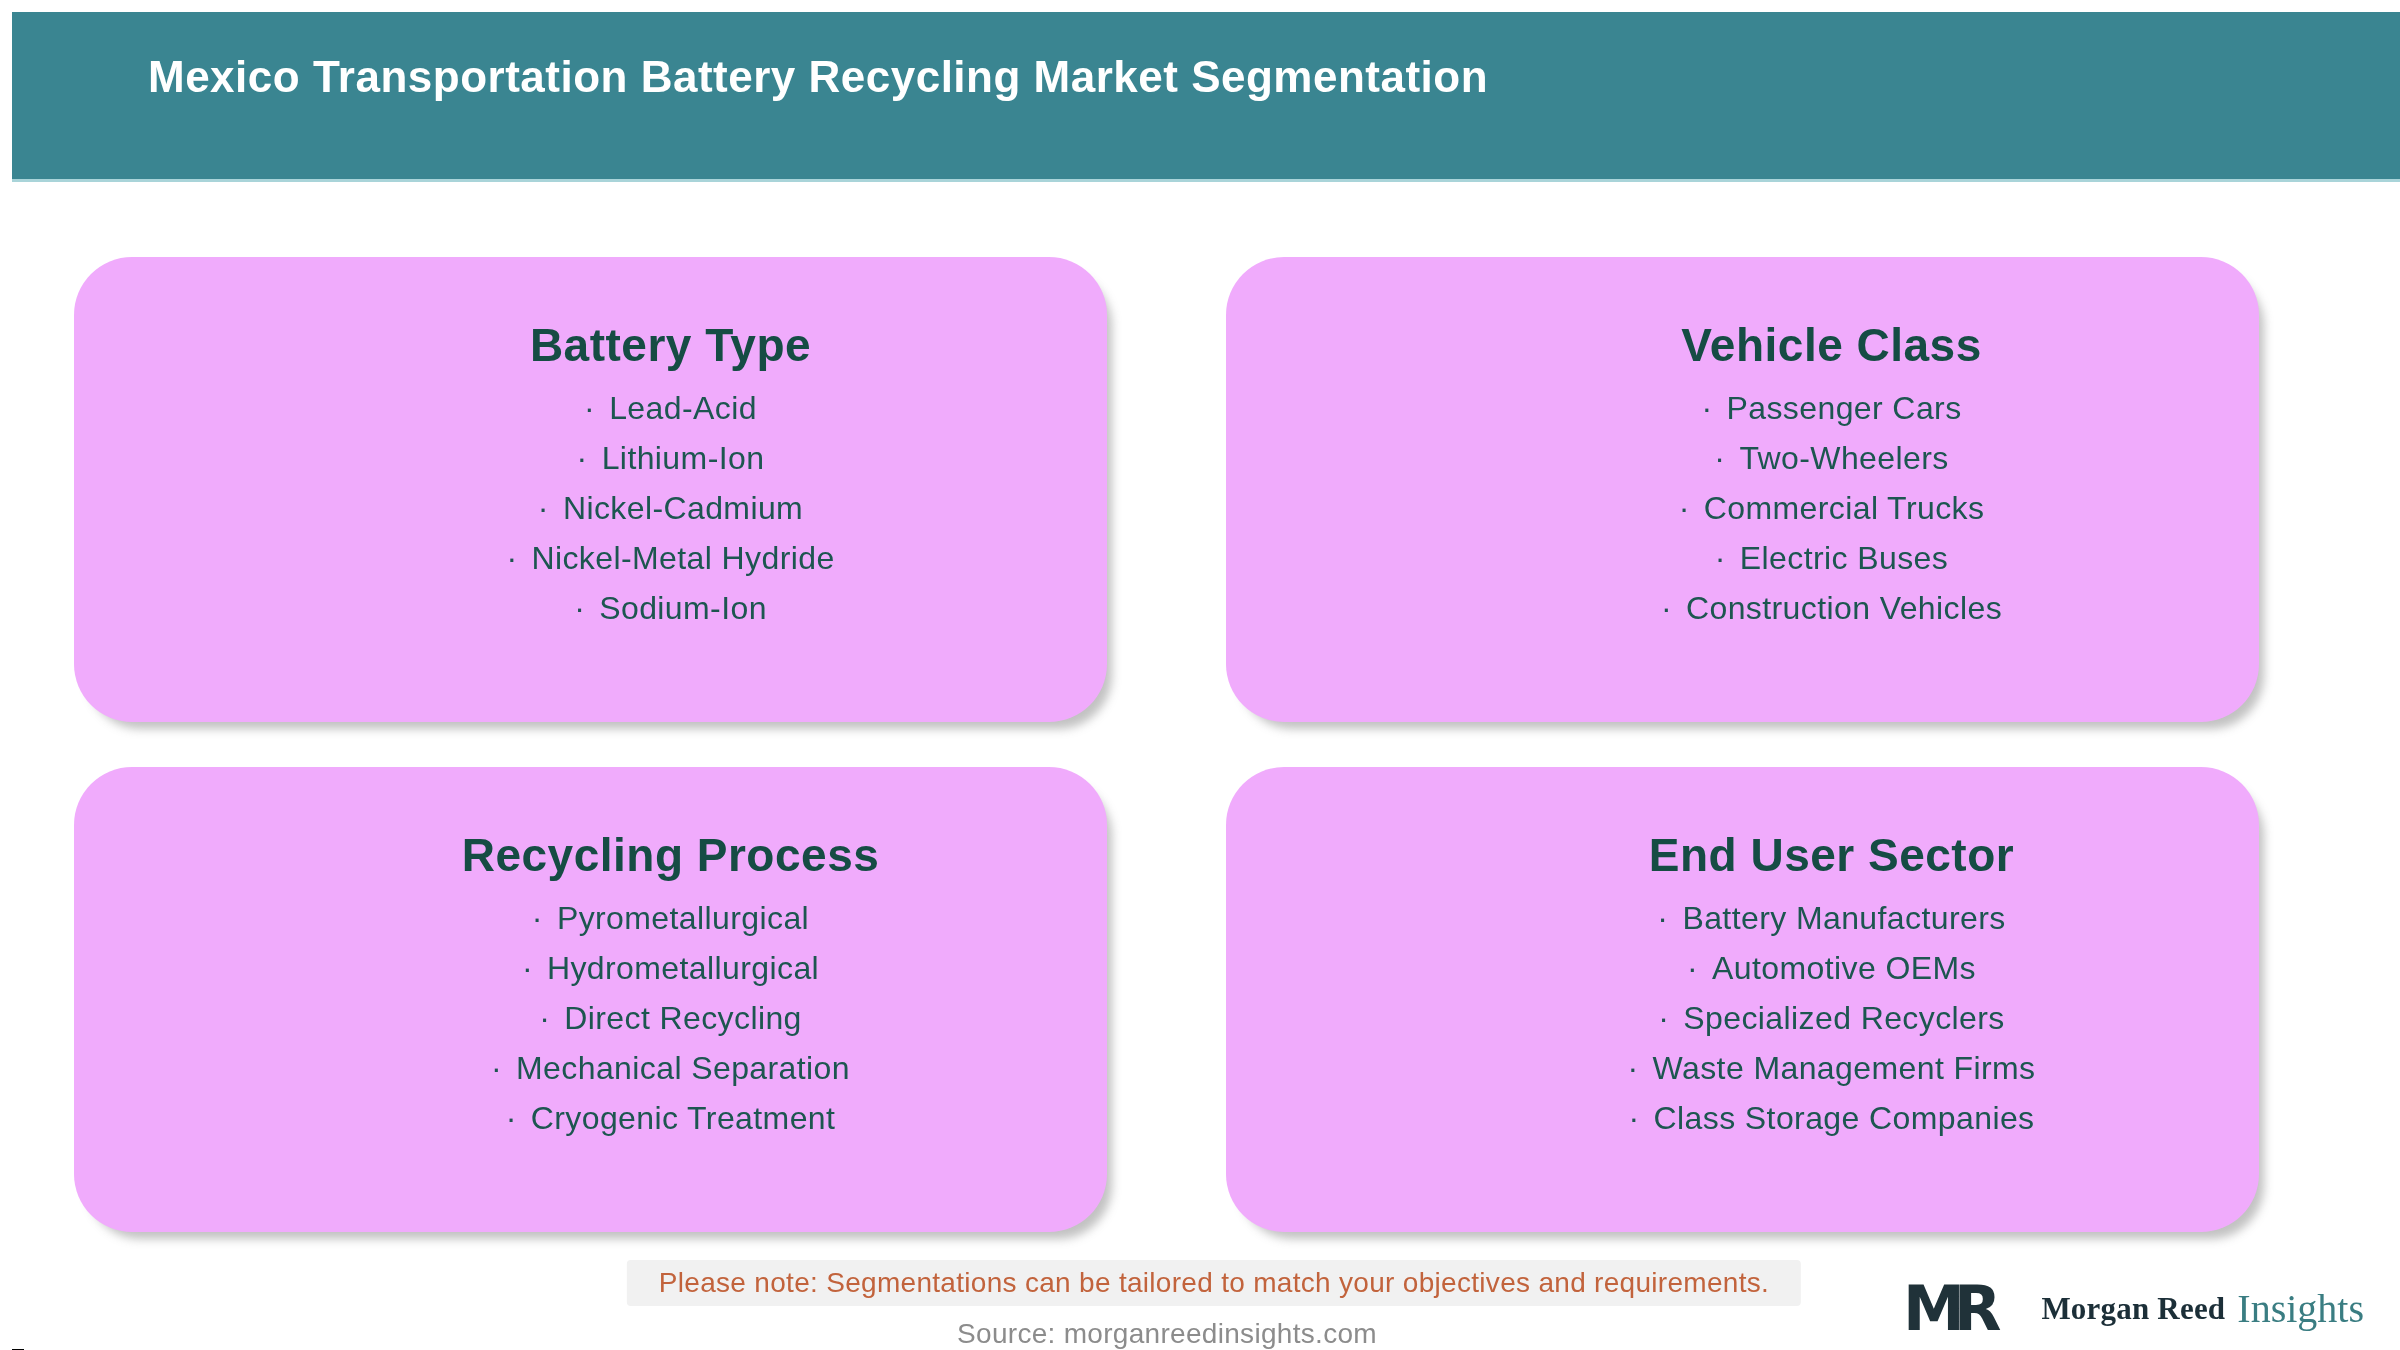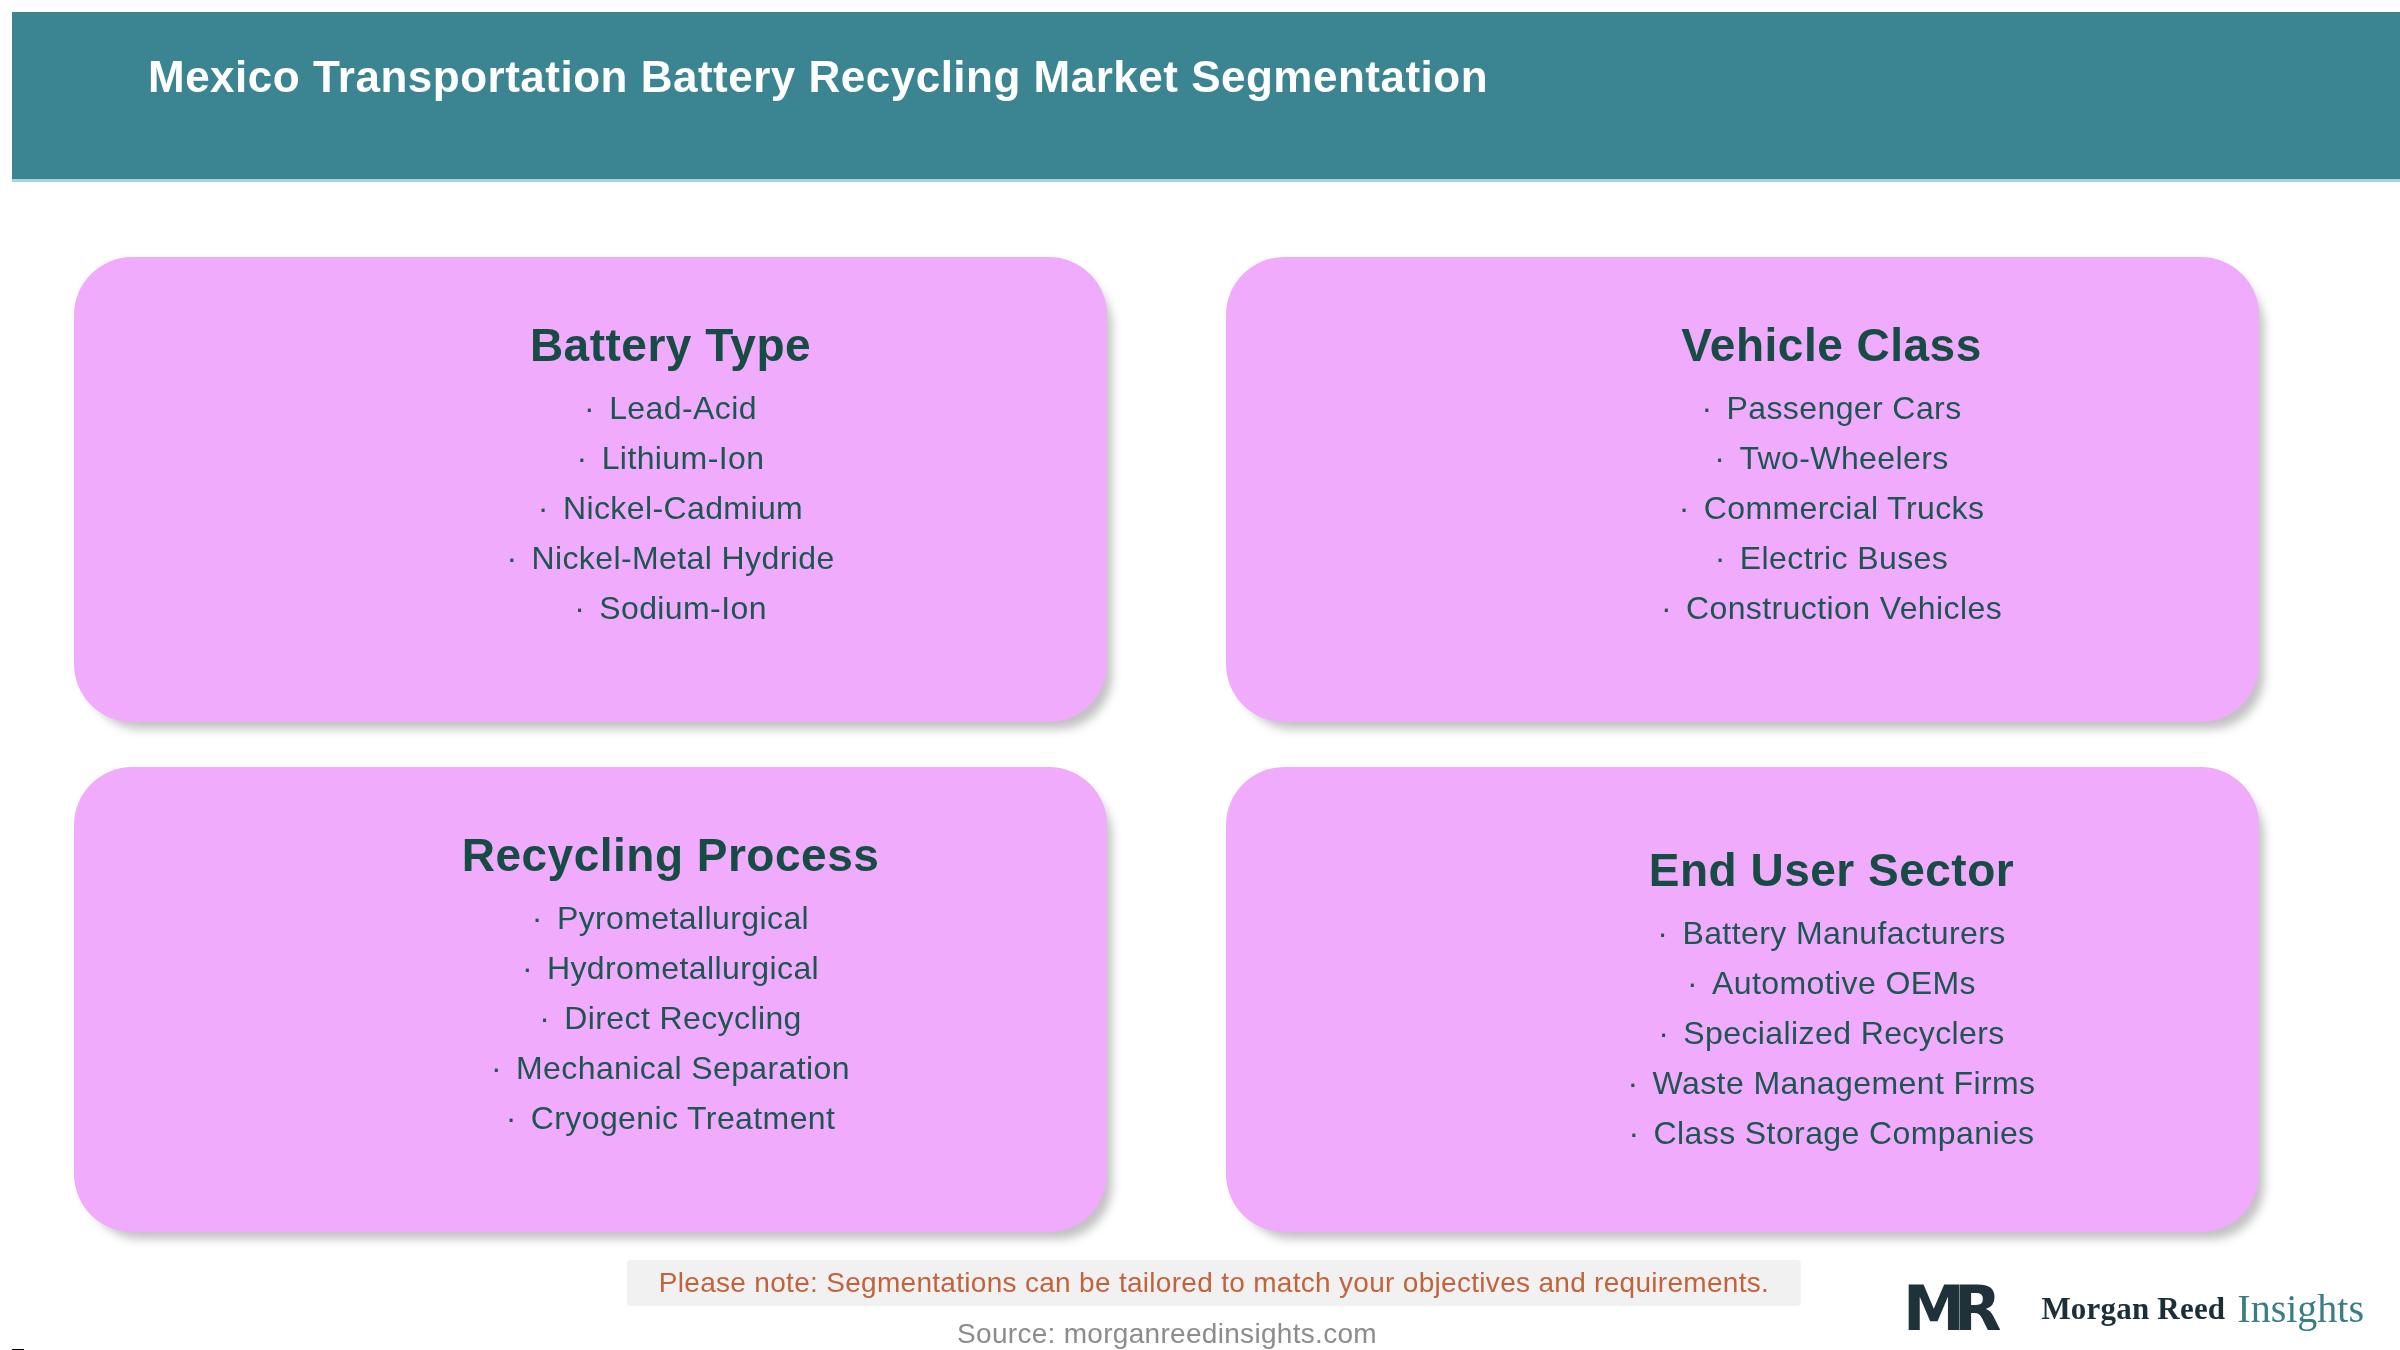--- a/index.html
+++ b/index.html
@@ -19,21 +19,21 @@
 
   
   .card {
     position: absolute; width: 1033px; height: 465px;
     background: #f0abfc; border-radius: 58px;
     box-shadow: 9px 11px 10px -4px rgba(120,120,120,0.45);
   }
   .card.c1 { left: 62px;   top: 245px; padding: 56px 40px 0 200px; }
   .card.c2 { left: 1214px; top: 245px; padding: 56px 40px 16px 218px; }
   .card.c3 { left: 62px;   top: 755px; padding: 56px 40px 0 200px; }
-  .card.c4 { left: 1214px; top: 755px; padding: 71px 40px 0 218px; }
+  .card.c4 { left: 1214px; top: 755px; padding: 56px 40px 0 218px; }
 
   .card h2 {
     color: #164C44; font-size: 46px; font-weight: bold;
     line-height: 56px; margin-bottom: 12px; letter-spacing: 0.5px;
   }
   .card ul { list-style: none; }
   .card li {
     color: #1D5650; font-size: 32px; line-height: 46px; font-weight: normal;
     letter-spacing: 0.4px; white-space: nowrap;
   }

